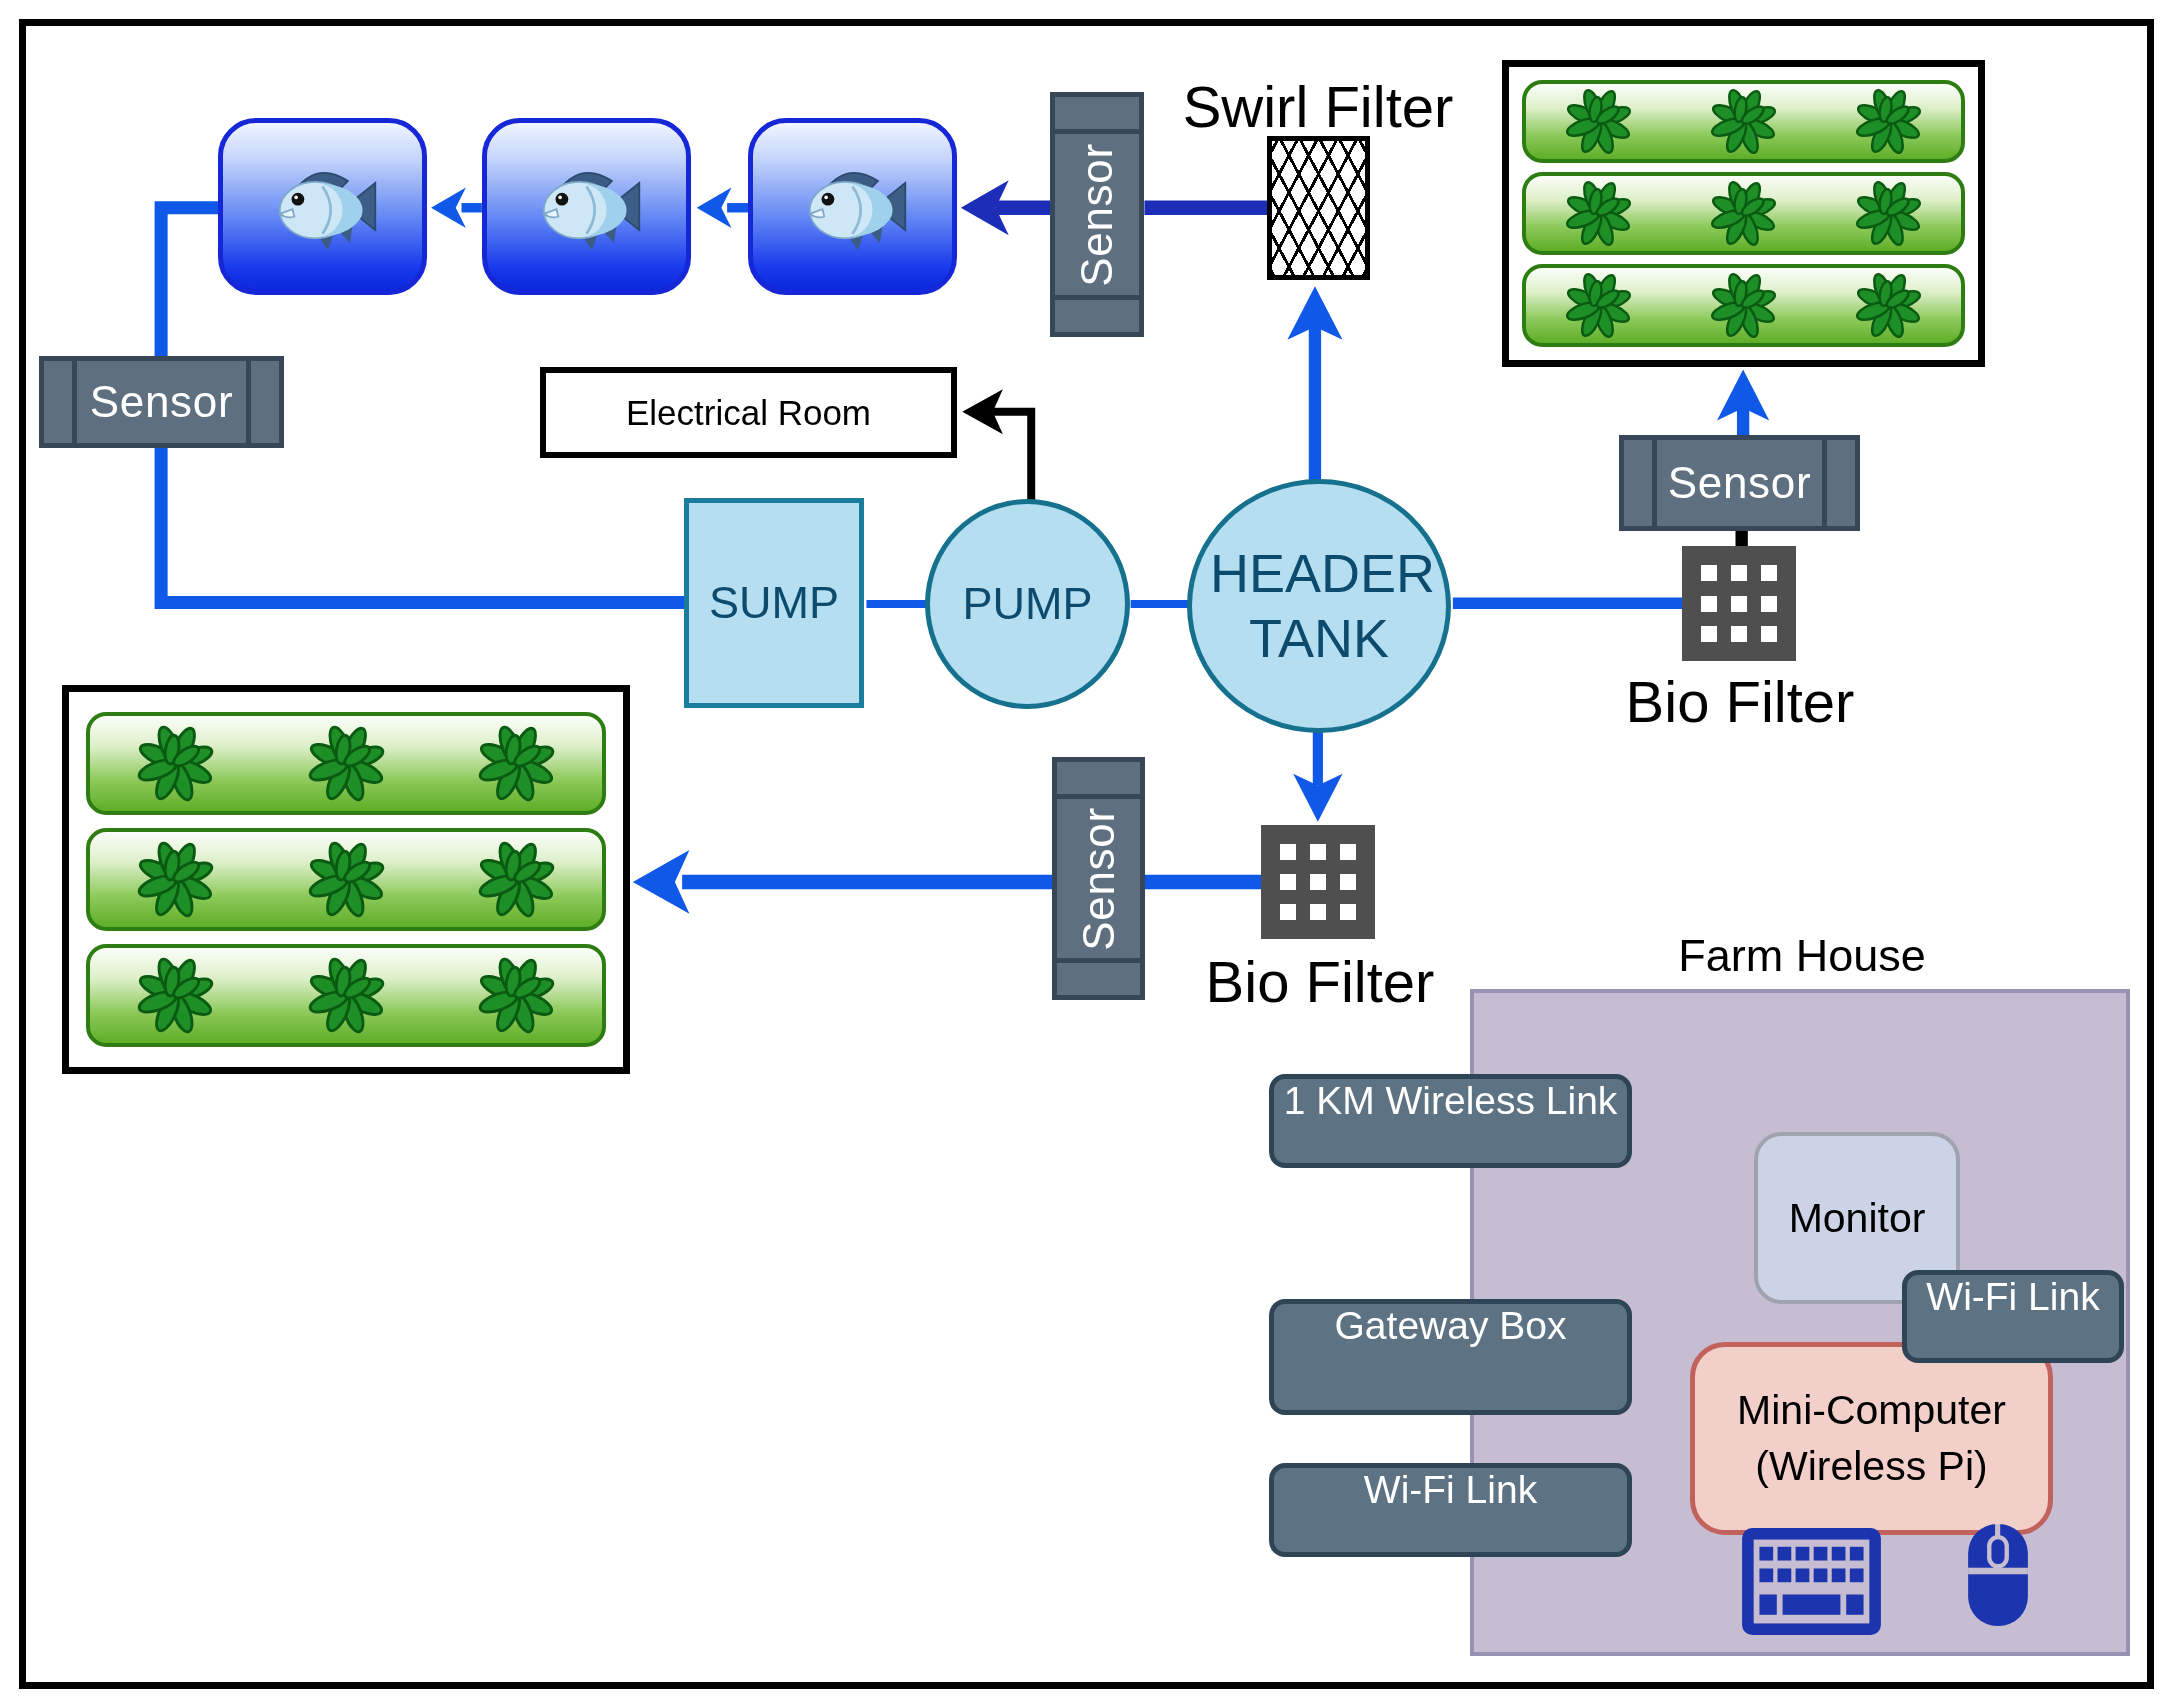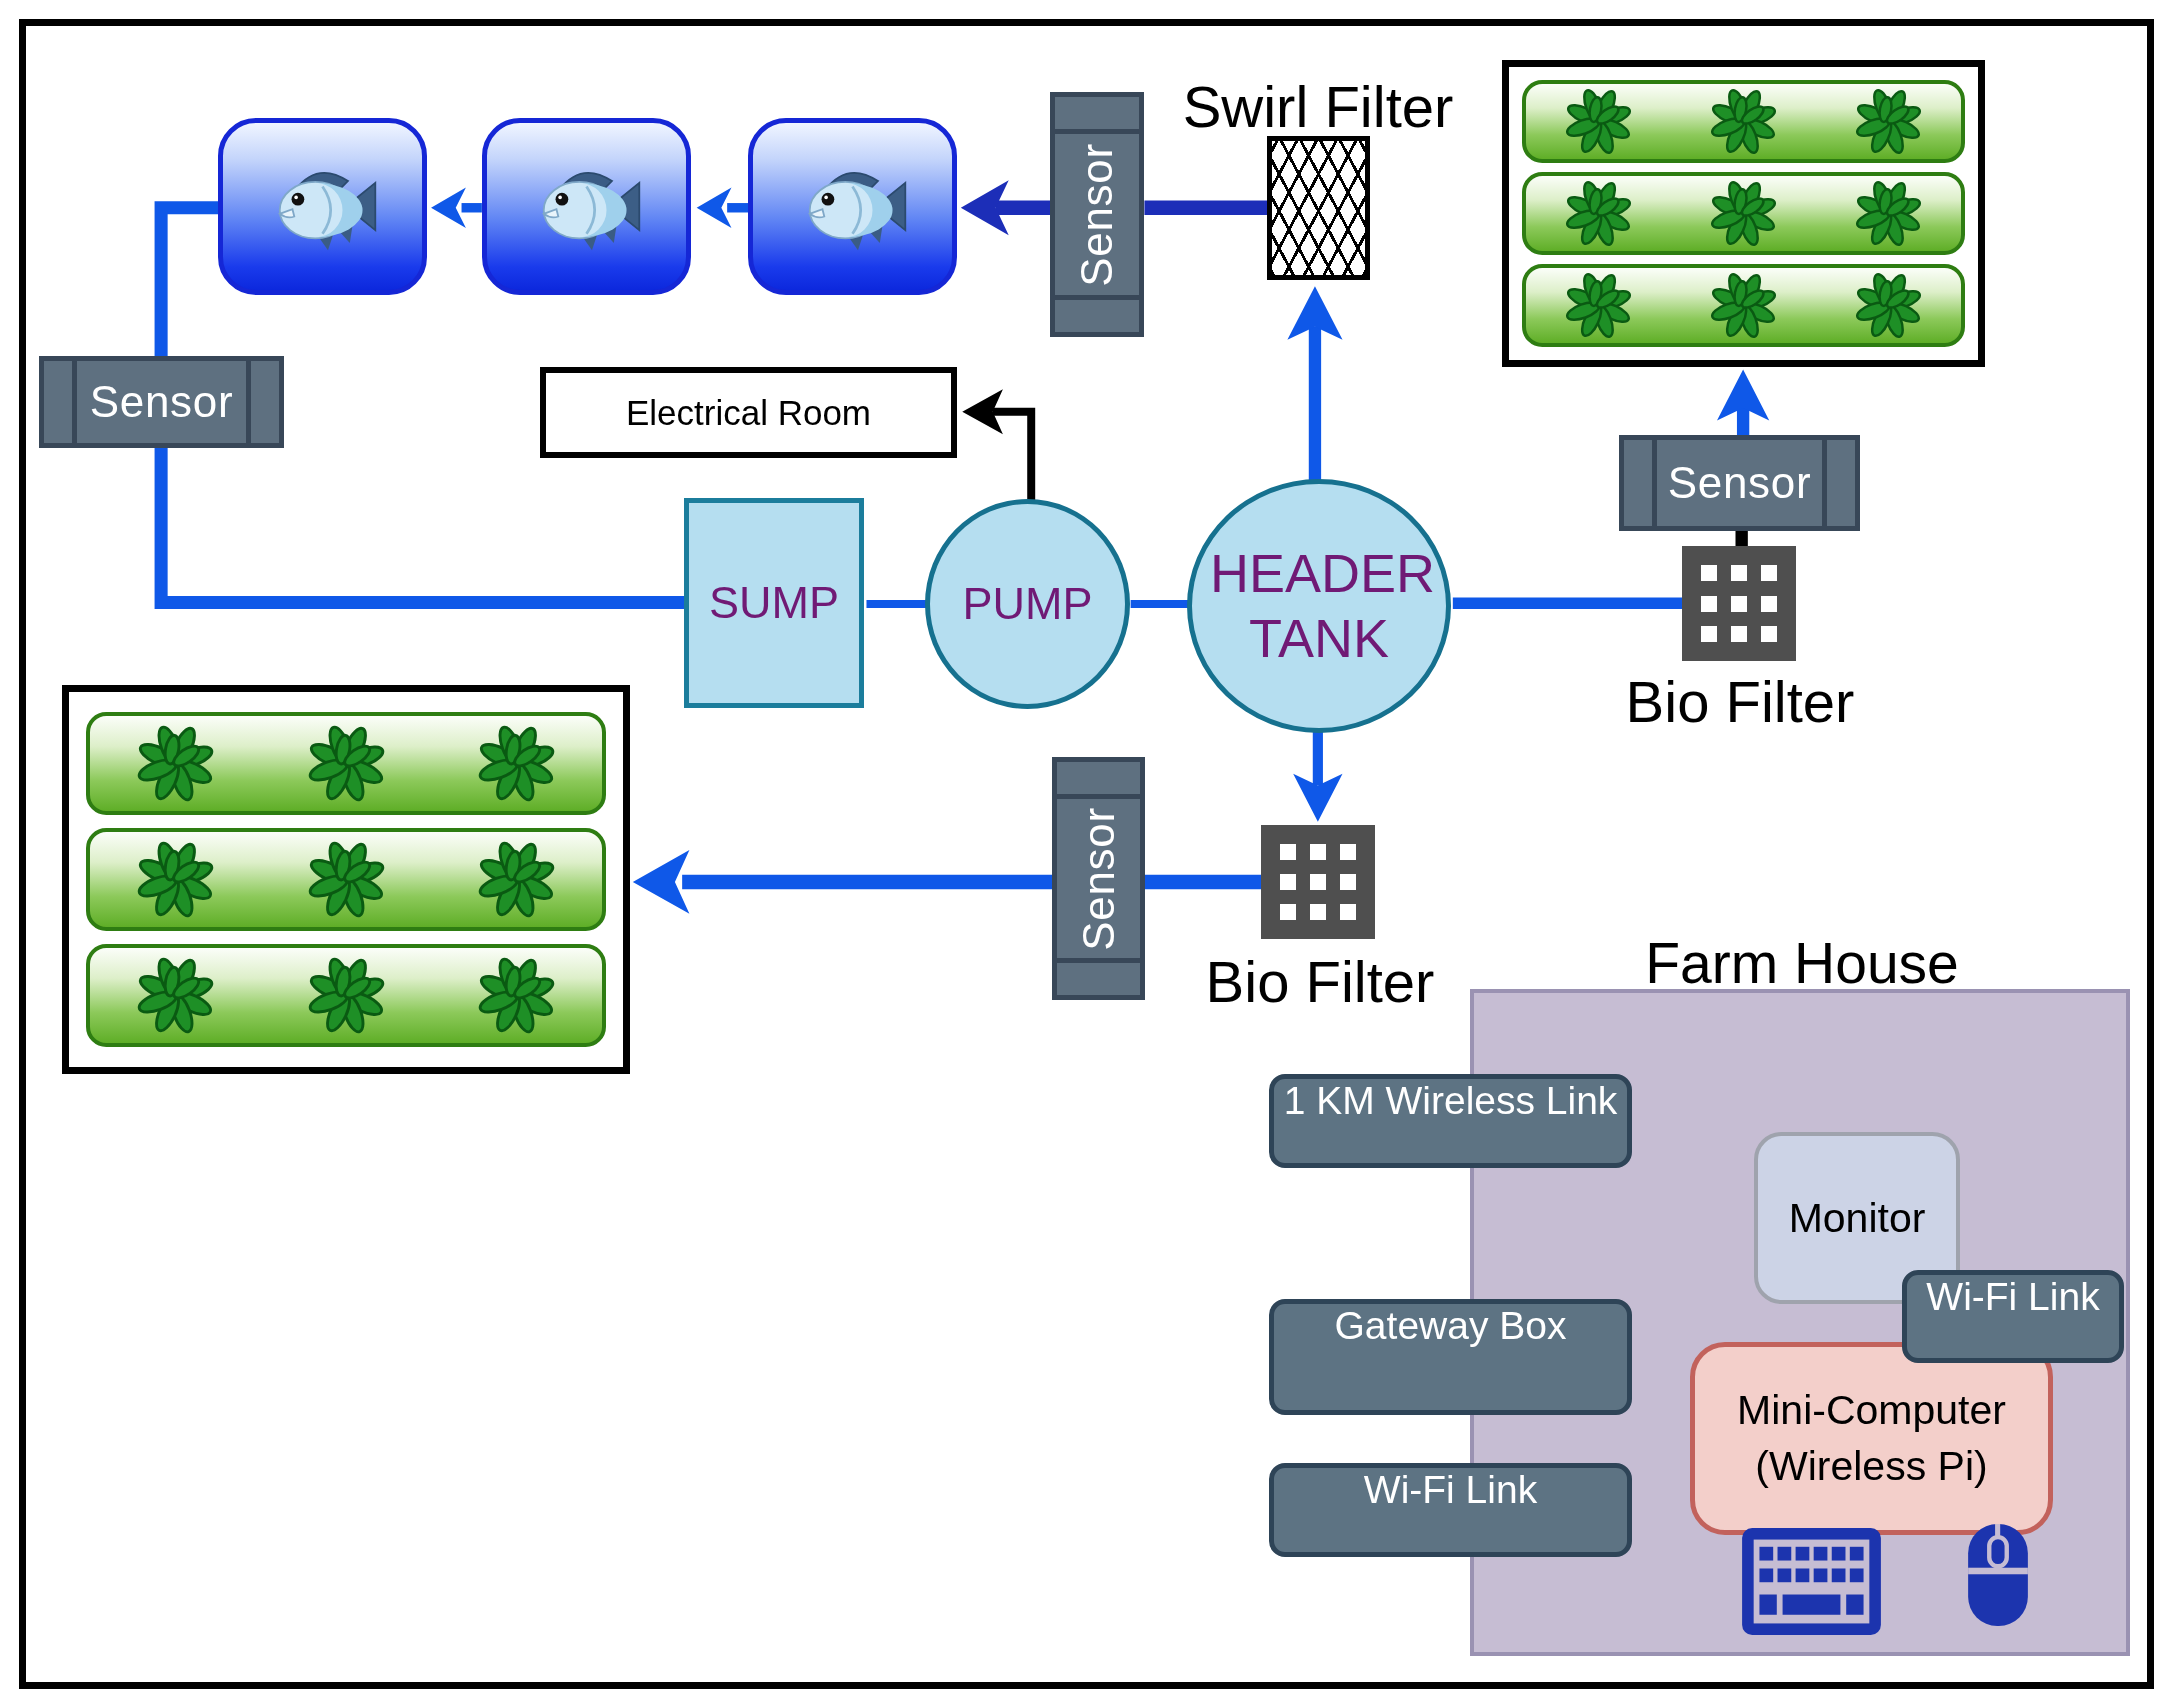--- a/index.html
+++ b/index.html
@@ -44,33 +44,33 @@
     border:4.4px solid #2e7d12;border-radius:20.3px;
     background:linear-gradient(180deg,#fbfef9 0%,#ddefc9 32%,#8cc95a 68%,#5fae27 100%);
     display:flex;align-items:center;justify-content:space-around;
   }
   .bed-right .bed-row{height:83px;}
   .bed-left .bed-row{height:103px;}
 
   
   .vessel-rect{background:#b5def0;border:5.8px solid #1b7d9c;display:flex;align-items:center;justify-content:center;}
   .vessel-ellipse{background:#b5def0;border:5.8px solid #16718f;border-radius:50%;display:flex;align-items:center;justify-content:center;text-align:center;}
-  .vessel-text{font-size:45px;color:#701a75;}
+  .vessel-text{font-size:45px;color:#0c4a6e;}
   .header-text{font-size:54px;line-height:1.2;width:218px;text-align:center;}
 
   .er-box{background:#fff;border:6.5px solid #000;display:flex;align-items:center;justify-content:center;}
   .er-text{font-size:35px;}
 
   
   .bio{background:#4f4f4f;display:grid;grid-template-columns:repeat(3,1fr);grid-template-rows:repeat(3,1fr);padding:19px;gap:14.5px;}
   .bio span{background:#fff;}
 
   
   .farm-house{background:#c6bdd3;border:4.4px solid #9a92b2;}
-  .fh-title{font-size:57px;transform:translateX(-50%);}
+  .fh-title{font-size:45px;transform:translateX(-50%);}
   .slate-btn{
     position:absolute;z-index:3;background:#5d7383;border:5.8px solid #2e4457;border-radius:16px;
     color:#fff;display:flex;align-items:flex-start;justify-content:center;font-size:39px;white-space:nowrap;
   }
   .monitor-box{background:#ccd3e6;border:4.4px solid #9fa3ad;border-radius:27.6px;display:flex;align-items:center;justify-content:center;font-size:41px;}
   .mini-box{background:#f3cfca;border:5.8px solid #c2625c;border-radius:35px;display:flex;flex-direction:column;align-items:center;justify-content:center;font-size:41px;line-height:1.35;z-index:2;position:absolute;}
 </style>
 </head>
 <body>
 

